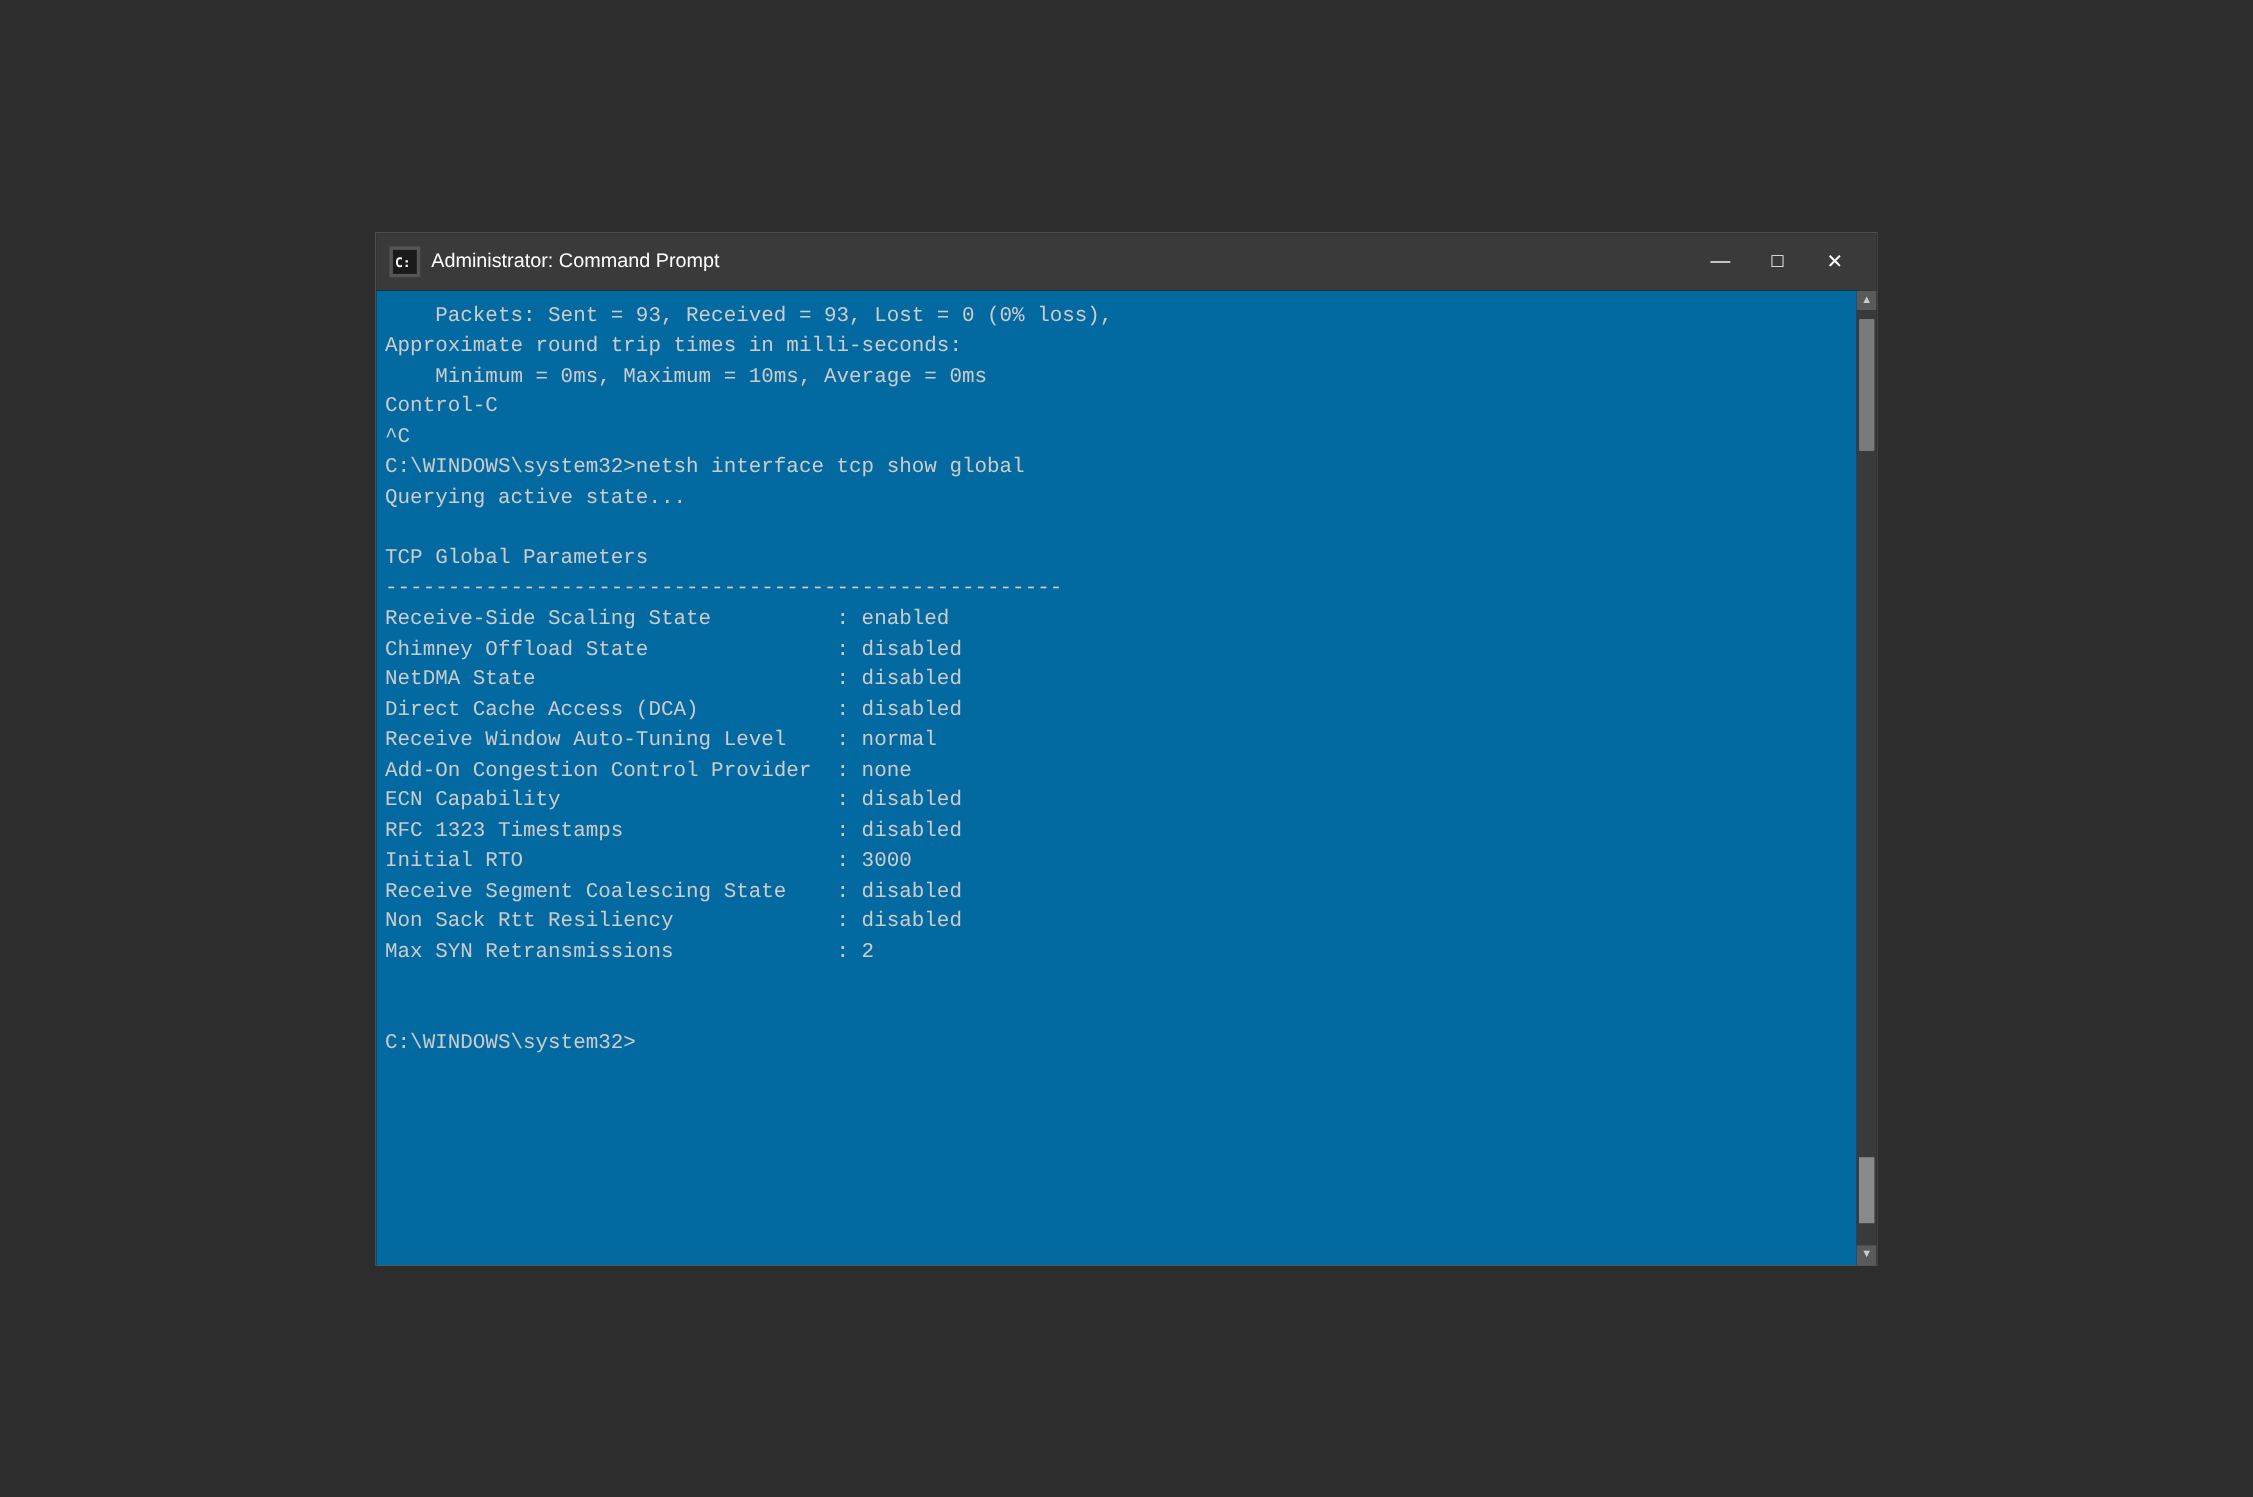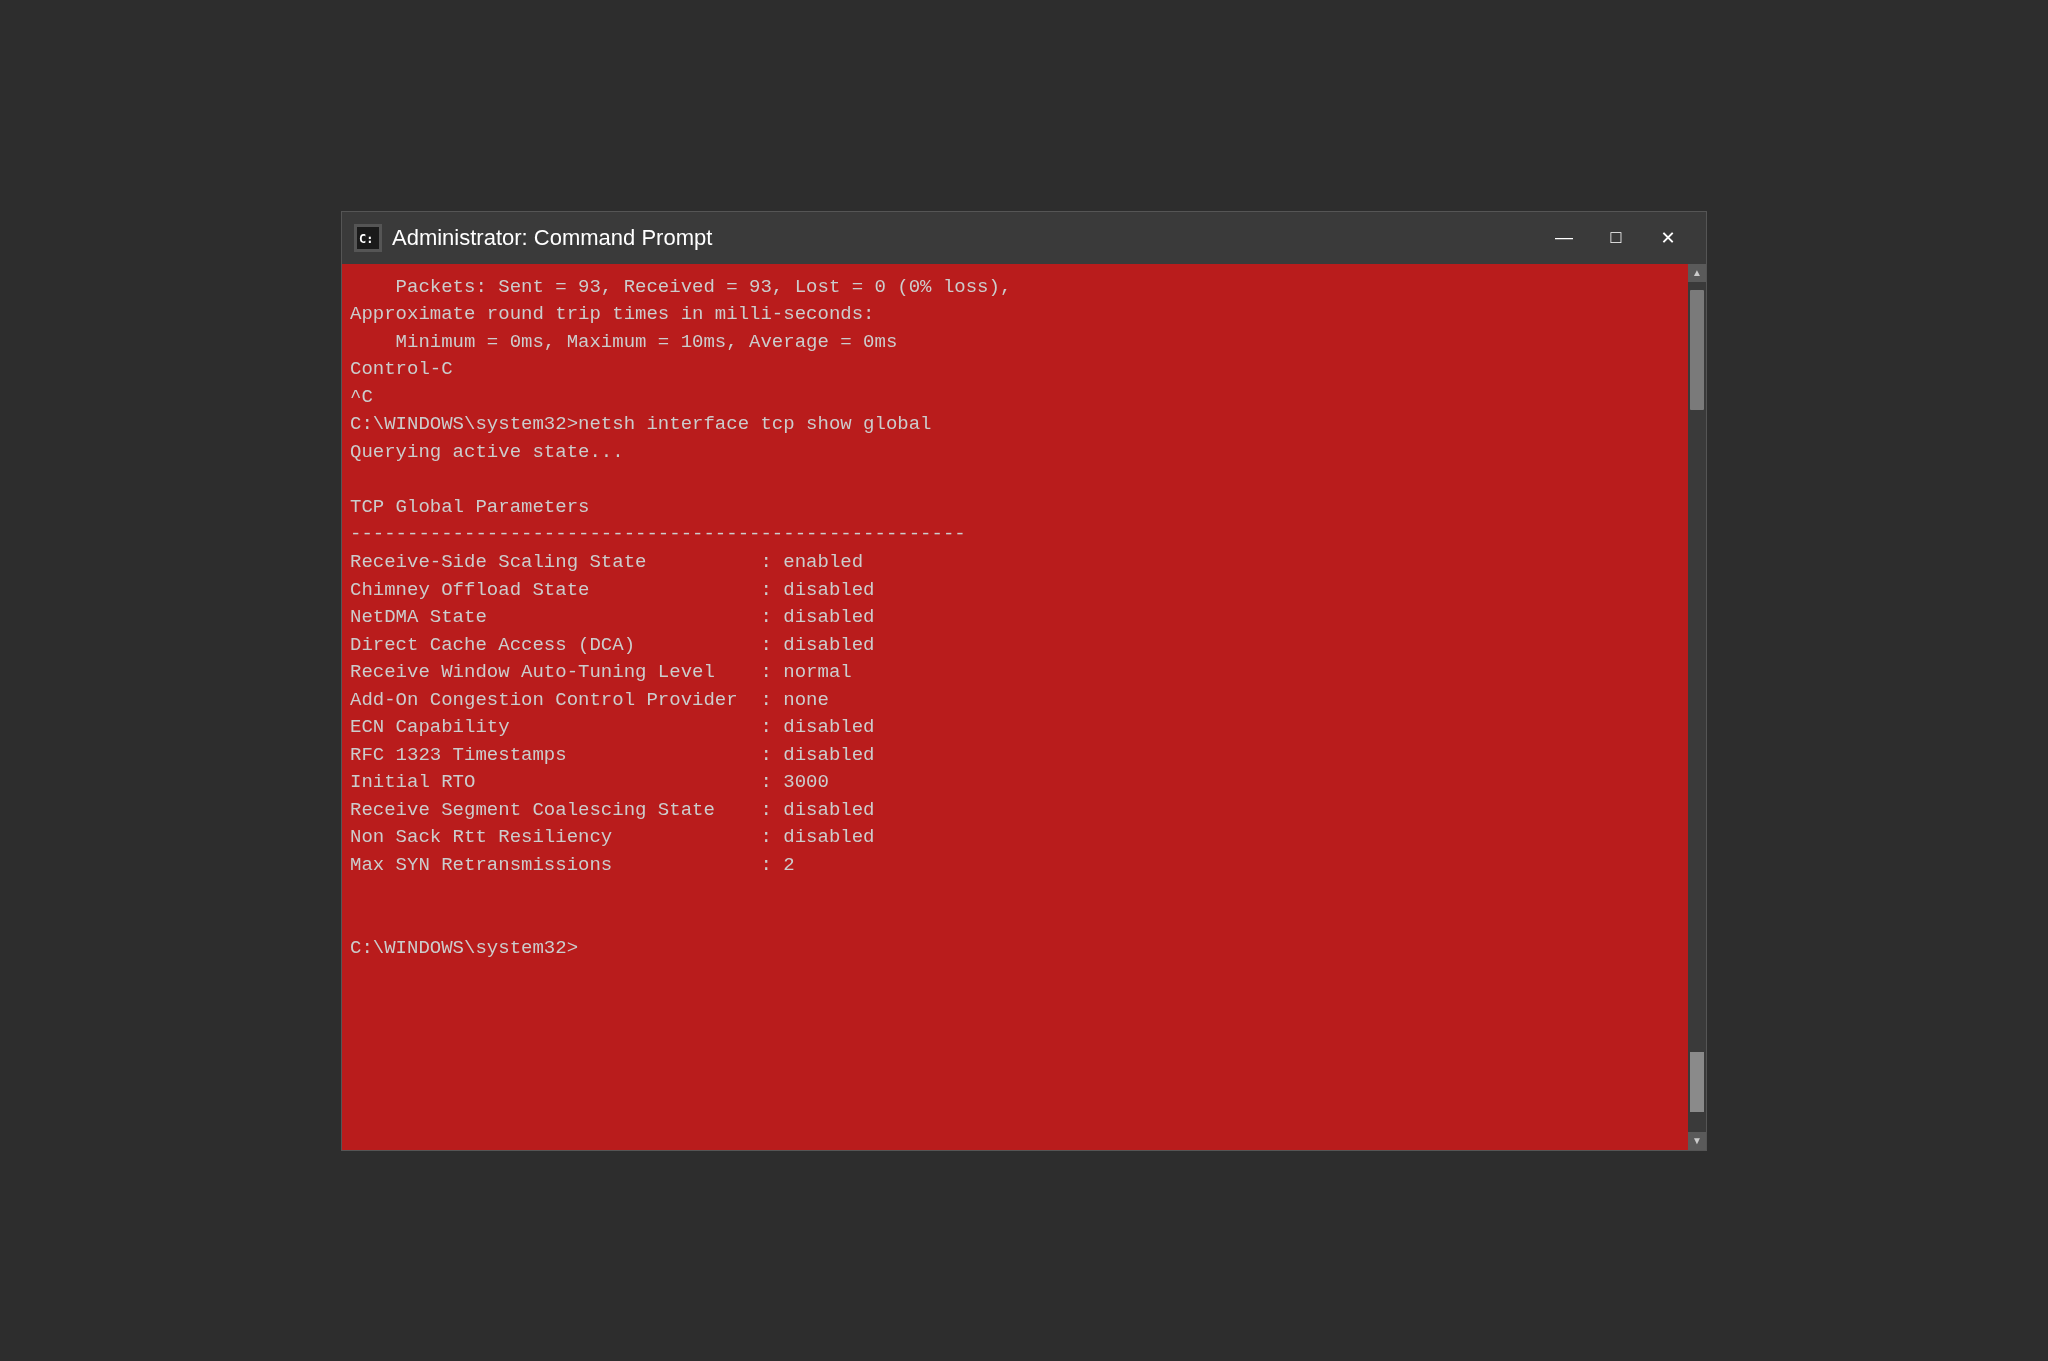--- a/index.html
+++ b/index.html
@@ -45,21 +45,21 @@
       align-items: center;
       justify-content: center;
       font-size: 14px;
       color: white;
       font-weight: bold;
       flex-shrink: 0;
     }
 
     .title-bar-title {
       color: #ffffff;
-      font-size: 22px;
+      font-size: 18px;
       font-weight: 400;
       flex: 1;
       font-family: 'Segoe UI', Arial, sans-serif;
     }
 
     .title-bar-controls {
       display: flex;
       gap: 0;
     }
 
@@ -77,21 +77,21 @@
     }
 
     .content-area {
       flex: 1;
       display: flex;
       overflow: hidden;
     }
 
     .terminal-content {
       flex: 1;
-      background: #b91c1c;
+      background: #0369a1;
       color: #cccccc;
       font-family: 'Courier New', Consolas, monospace;
       font-size: 19px;
       line-height: 1.45;
       padding: 10px 8px;
       overflow-y: auto;
       white-space: pre;
     }
 
     .scrollbar {

